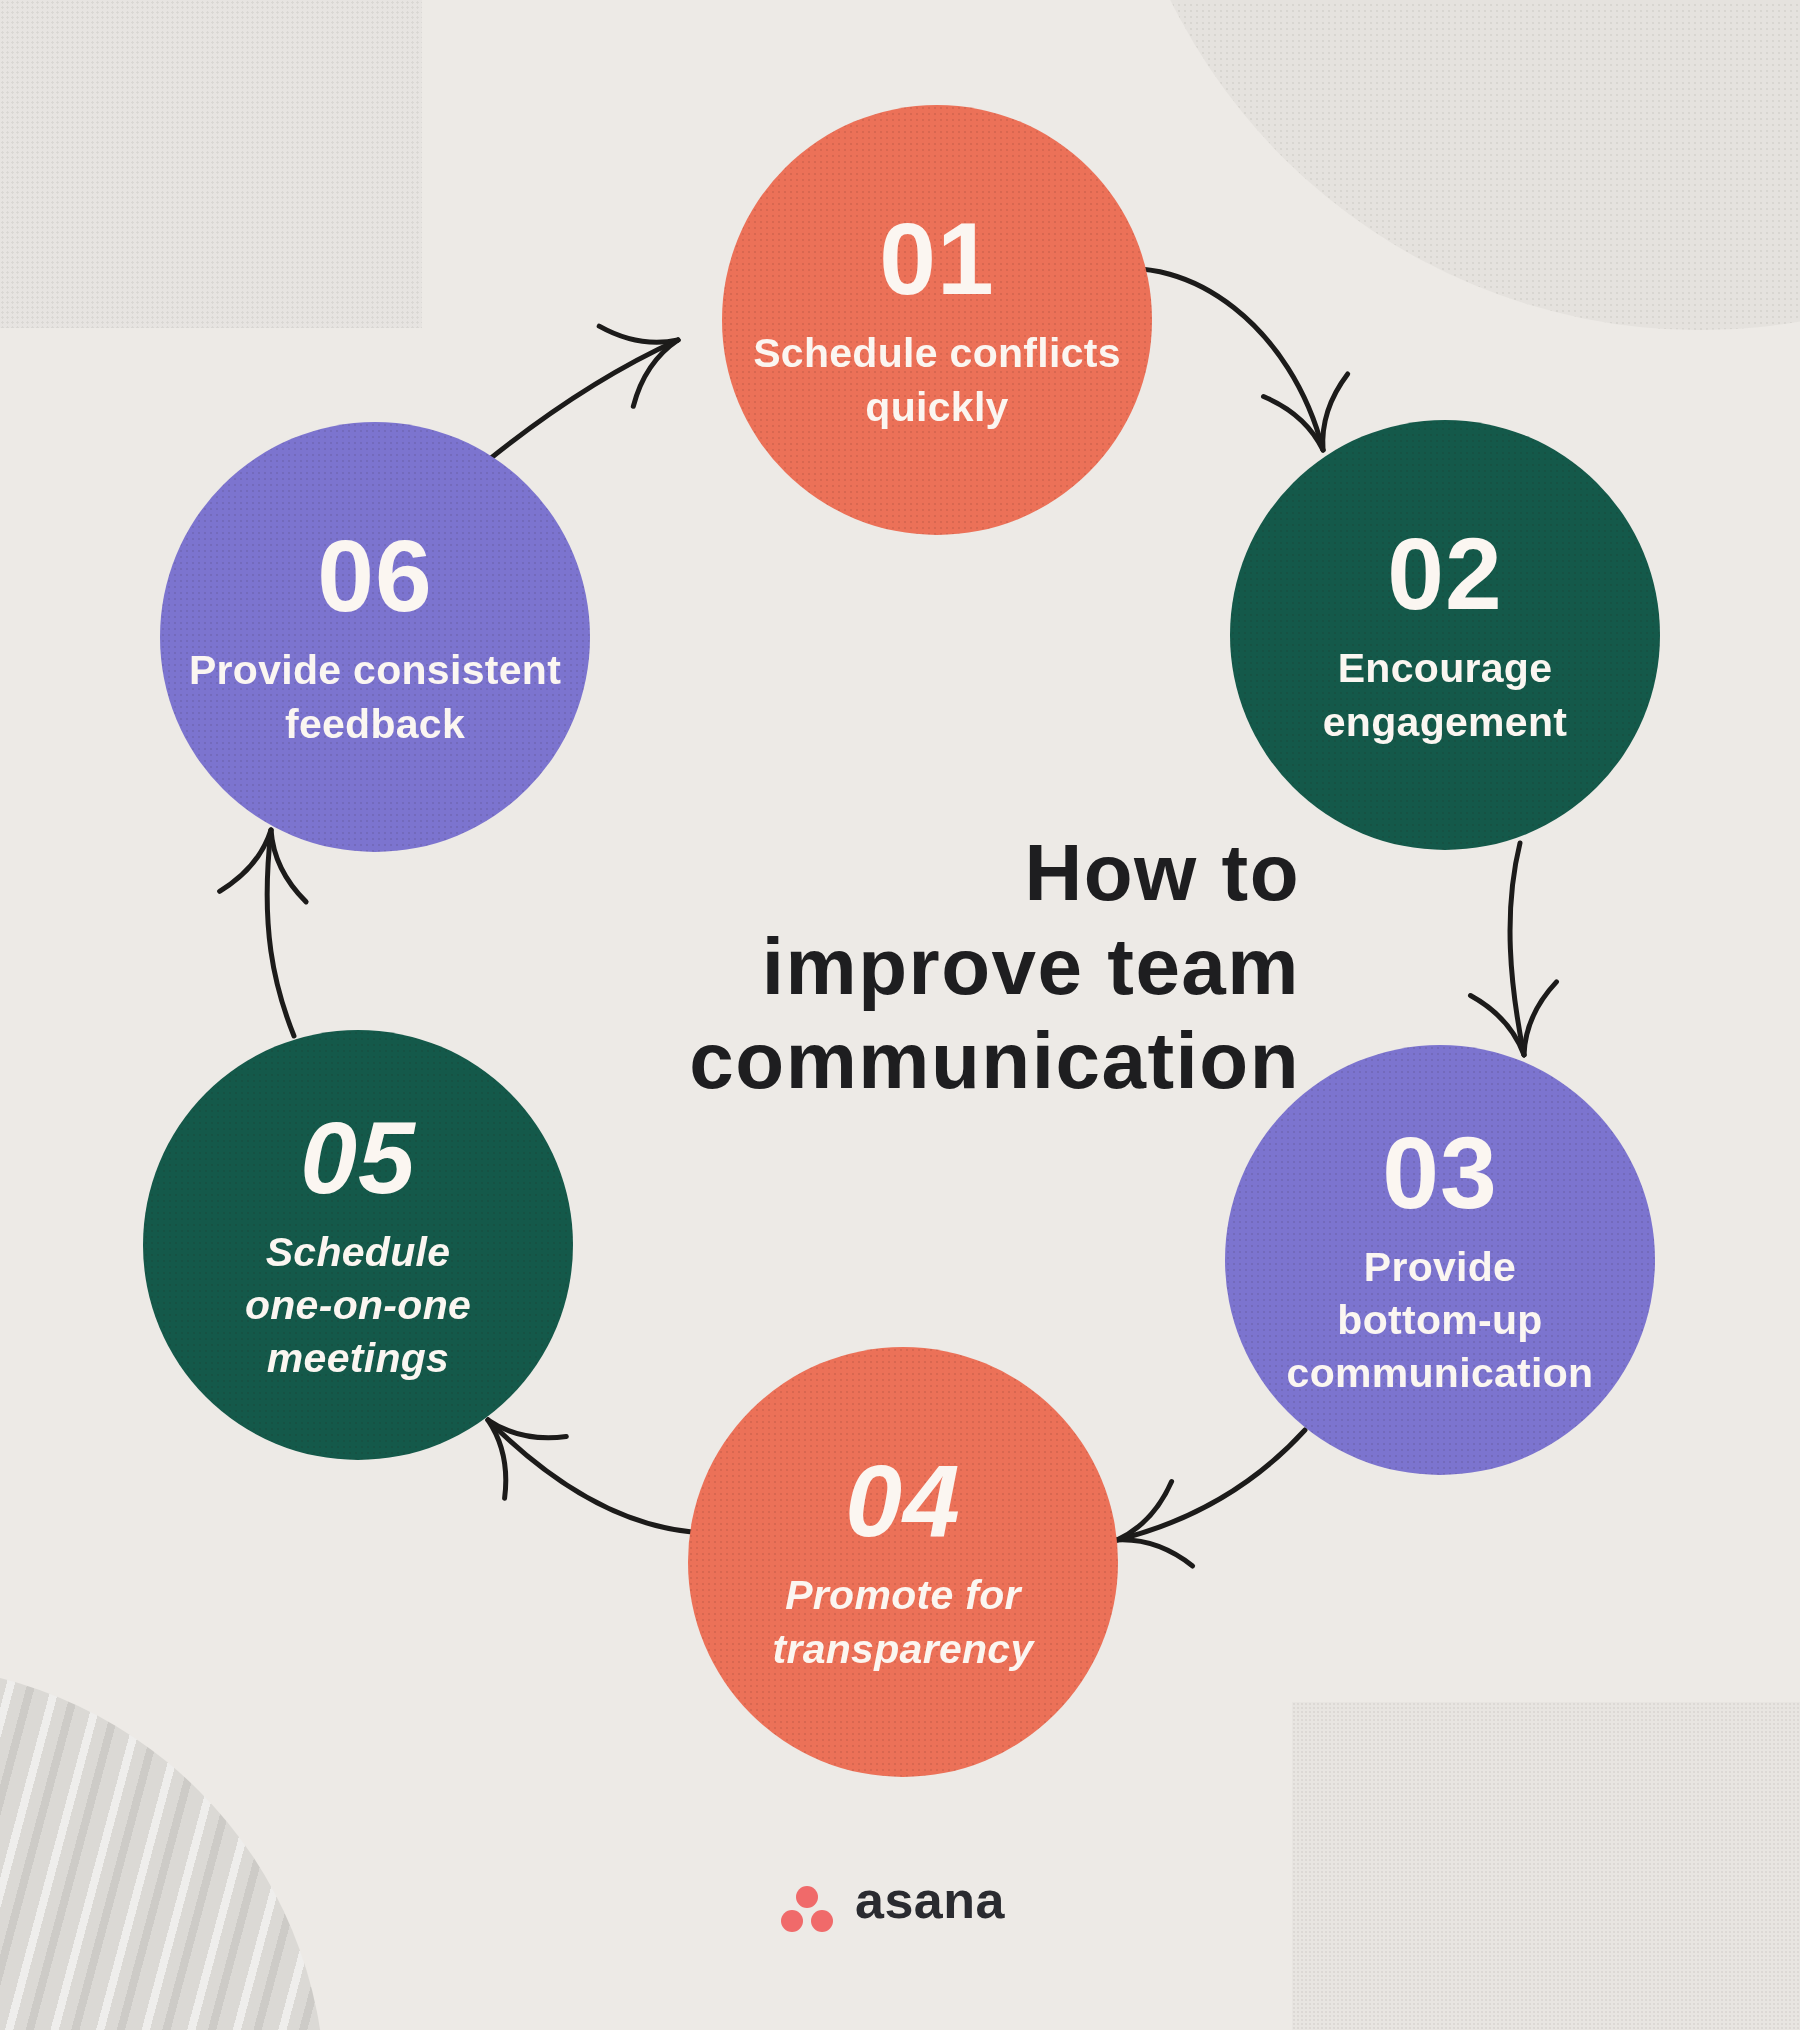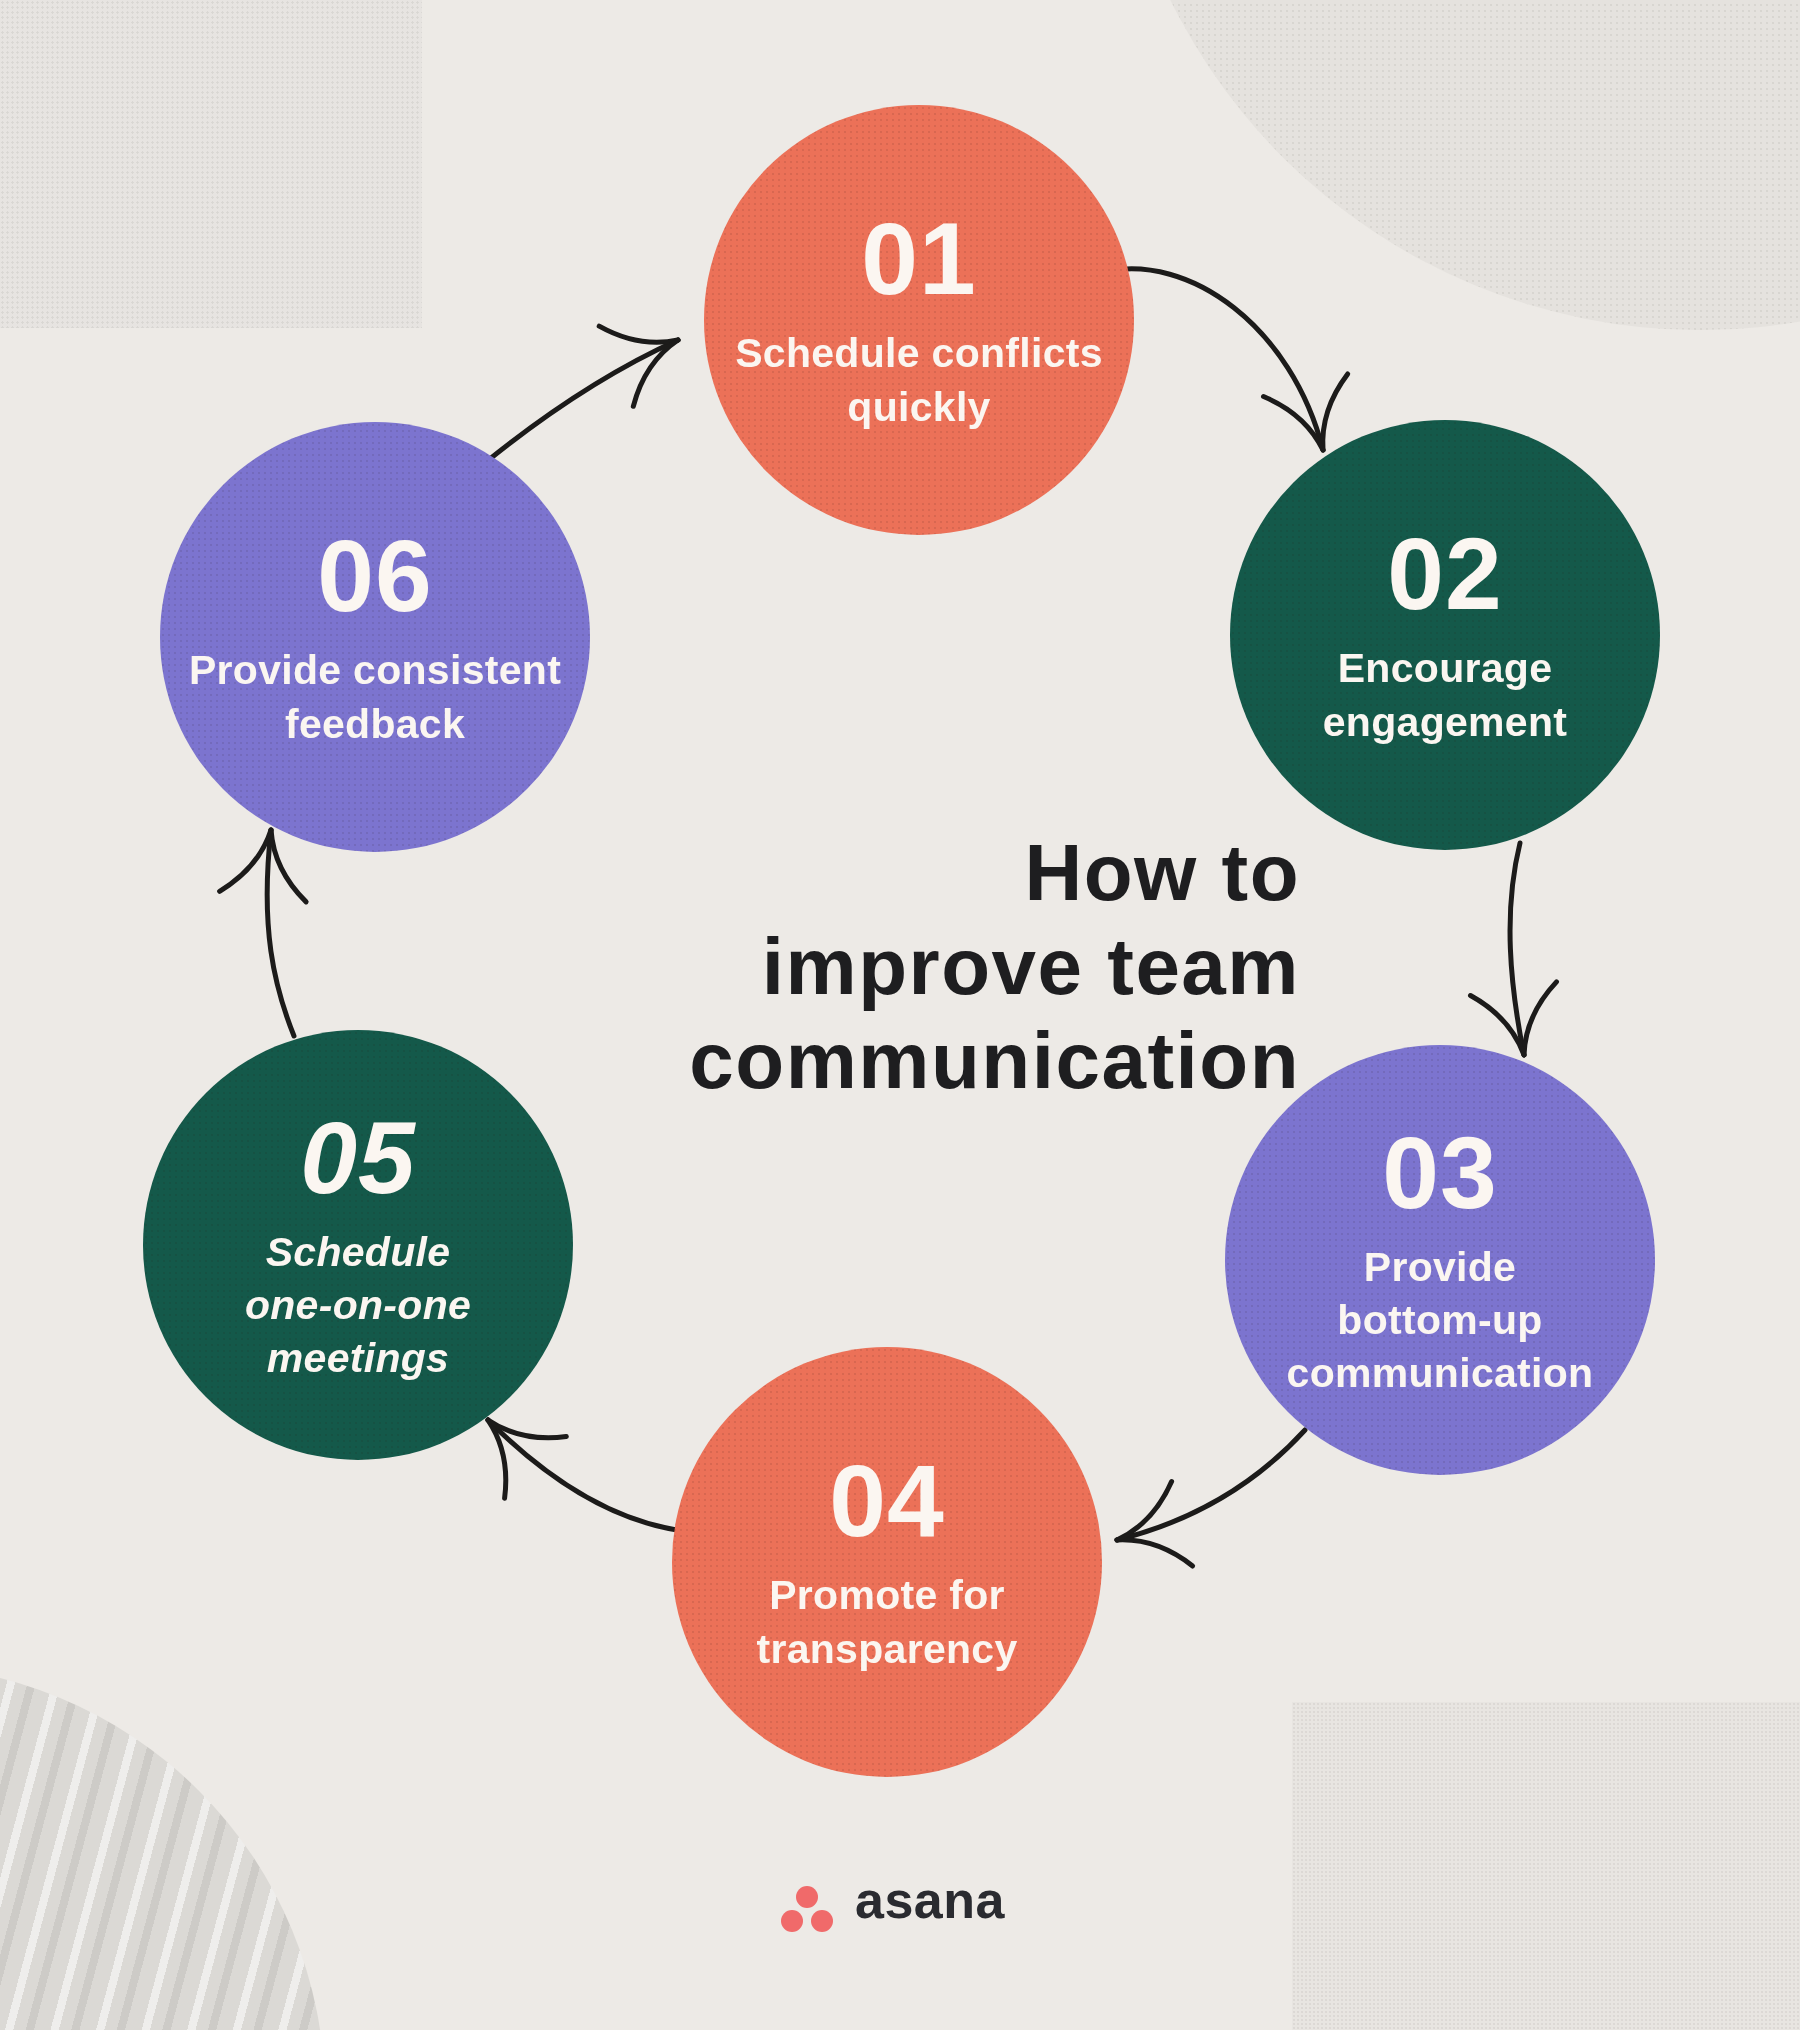--- a/index.html
+++ b/index.html
@@ -36,24 +36,24 @@
   
   #arrows{position:absolute;left:0;top:0;z-index:2;}
   
   .step-circle{
     position:absolute;z-index:3;width:430px;height:430px;border-radius:50%;
     display:flex;flex-direction:column;align-items:center;justify-content:center;
     text-align:center;color:#FBF6F1;
     background-image:radial-gradient(rgba(40,20,15,0.10) 1.1px, transparent 1.5px);
     background-size:6px 6px;
   }
-  .pos-1{left:704px;top:105px;}
+  .pos-1{left:722px;top:105px;}
   .pos-2{left:1230px;top:420px;}
   .pos-3{left:1225px;top:1045px;}
-  .pos-4{left:672px;top:1347px;}
+  .pos-4{left:688px;top:1347px;font-style:italic;}
   .pos-5{left:143px;top:1030px;font-style:italic;}
   .pos-6{left:160px;top:422px;}
   .step-number{
     font-size:102px;font-weight:bold;line-height:1.05;letter-spacing:1px;
     margin-bottom:14px;
   }
   .step-label{
     font-size:41px;font-weight:600;line-height:1.3;white-space:pre-line;
     letter-spacing:0.3px;
   }

